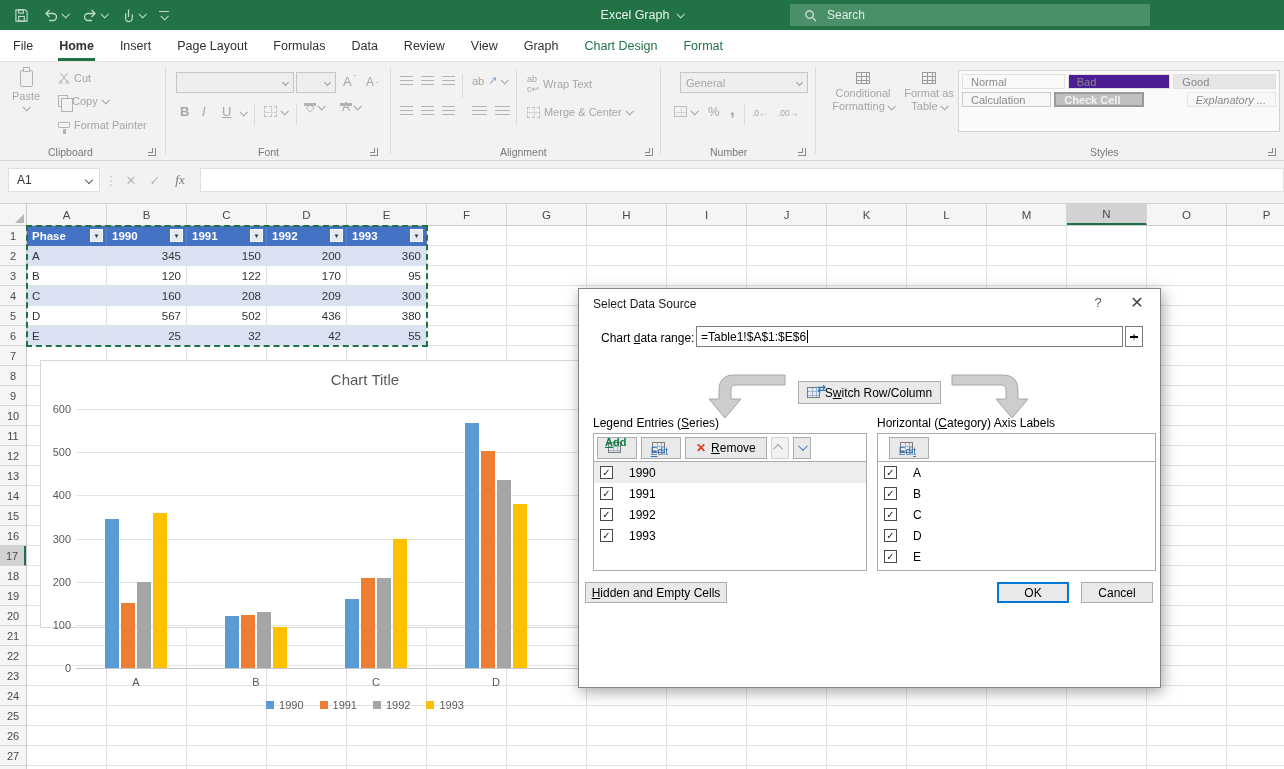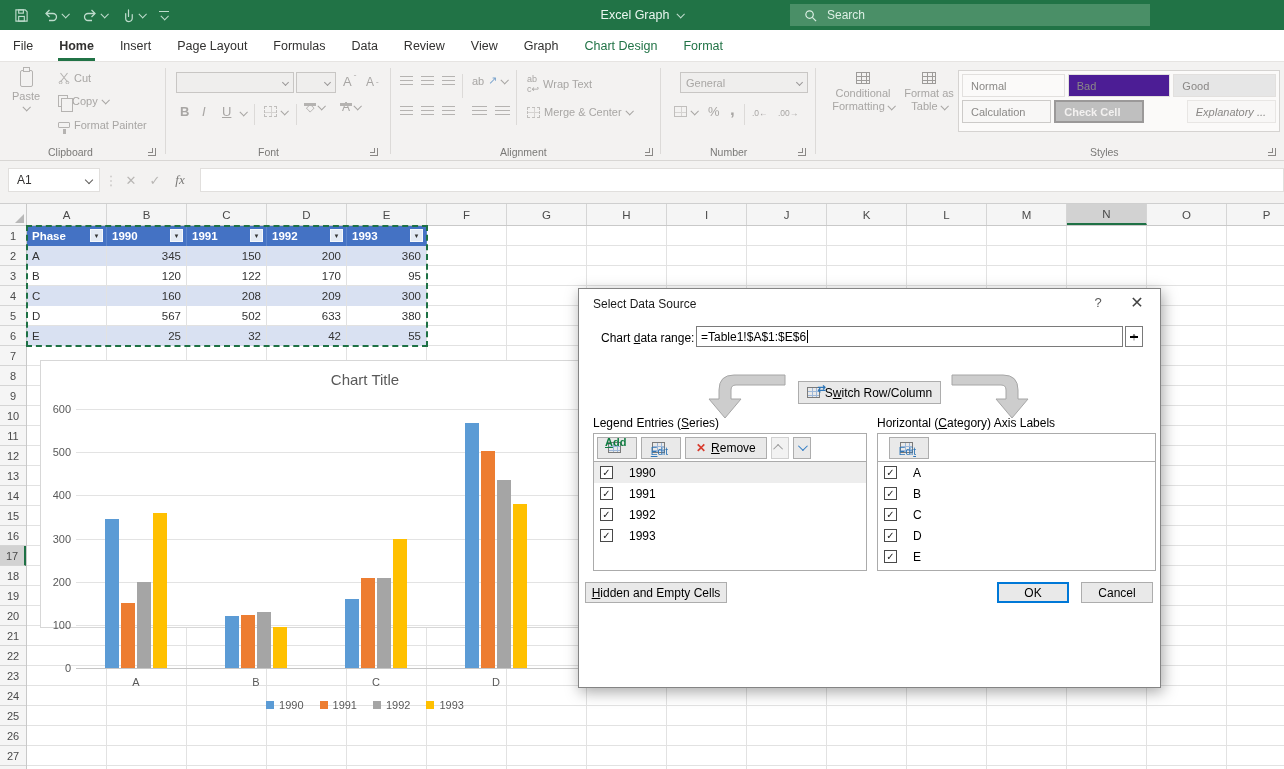--- a/index.html
+++ b/index.html
@@ -42,21 +42,21 @@
   .selbox .tchev2 { width:5px; height:5px; border-right:1px solid #9a9898; border-bottom:1px solid #9a9898; transform:rotate(45deg); }
   .hlines { width:13px; height:9px; background:repeating-linear-gradient(180deg,#B5B3B1 0 1.4px,transparent 1.4px 3.8px); display:inline-block; }
   .boxico { width:13px; height:11px; border:1px dashed #C0BEBC; position:relative; display:inline-block; }
   .boxico::before { content:""; position:absolute; left:50%; top:0; bottom:0; width:1px; background:#D5D3D1; }
   .boxico::after { content:""; position:absolute; top:50%; left:0; right:0; height:1px; background:#D5D3D1; }
   .a-color { display:inline-flex; flex-direction:column; align-items:center; line-height:10px; font-size:12px; color:#A8A6A4; }
   .a-color .bar { width:12px; height:3px; background:#B5B3B1; margin-top:1px; }
   .gridico { width:14px; height:12px; border:1.2px solid #9d9b99; background:
       linear-gradient(90deg, transparent 0 4px, #9d9b99 4px 5px, transparent 5px 9px, #9d9b99 9px 10px, transparent 10px),
       linear-gradient(180deg, transparent 0 3px, #9d9b99 3px 4px, transparent 4px 7px, #9d9b99 7px 8px, transparent 8px); }
-  .stylecell { height:23px; display:flex; align-items:center; padding:0 8px; font-size:11px; border:1px solid #E2E0DE; background:#FBFAF9; color:#8a8886; width:103px; }
+  .stylecell { height:15px; display:flex; align-items:center; padding:0 8px; font-size:11px; border:1px solid #E2E0DE; background:#FBFAF9; color:#8a8886; width:103px; }
   .stylecell.bad { background:#4c1d95; }
   .stylecell.good { background:#E6E6E6; }
   .stylecell.calculation { background:#F8F7F6; border:1px solid #CCCAC8; }
   .stylecell.checkcell { background:#BFBFBF; border:2px solid #9B9999; color:#F3F1F0; font-weight:bold; }
   .stylecell.explanatory { font-style:italic; border:1px solid #E8E6E4; background:#F8F7F6;margin-left:40px; }
 
   
   .formularow { position:absolute; left:0; top:161px; width:100%; height:43px; background:#F3F2F1; border-bottom:1px solid #CFCFCF; }
   .namebox { position:absolute; left:8px; top:7px; width:92px; height:24px; background:#fff; border:1px solid #E1DFDD; display:flex; align-items:center; font-size:12px; color:#323130; padding-left:8px; }
   .namebox .nbchev { position:absolute; right:7px; width:6px; height:6px; border-right:1.2px solid #605E5C; border-bottom:1.2px solid #605E5C; transform:rotate(45deg); top:8px; }
@@ -475,21 +475,21 @@
             <div class="xt-cell">C</div>
             <div class="xt-cell num">160</div>
             <div class="xt-cell num">208</div>
             <div class="xt-cell num">209</div>
             <div class="xt-cell num">300</div>
           </div>
           <div class="xt-row">
             <div class="xt-cell">D</div>
             <div class="xt-cell num">567</div>
             <div class="xt-cell num">502</div>
-            <div class="xt-cell num">633</div>
+            <div class="xt-cell num">436</div>
             <div class="xt-cell num">380</div>
           </div>
           <div class="xt-row banded">
             <div class="xt-cell">E</div>
             <div class="xt-cell num">25</div>
             <div class="xt-cell num">32</div>
             <div class="xt-cell num">42</div>
             <div class="xt-cell num">55</div>
           </div>
         </div>

